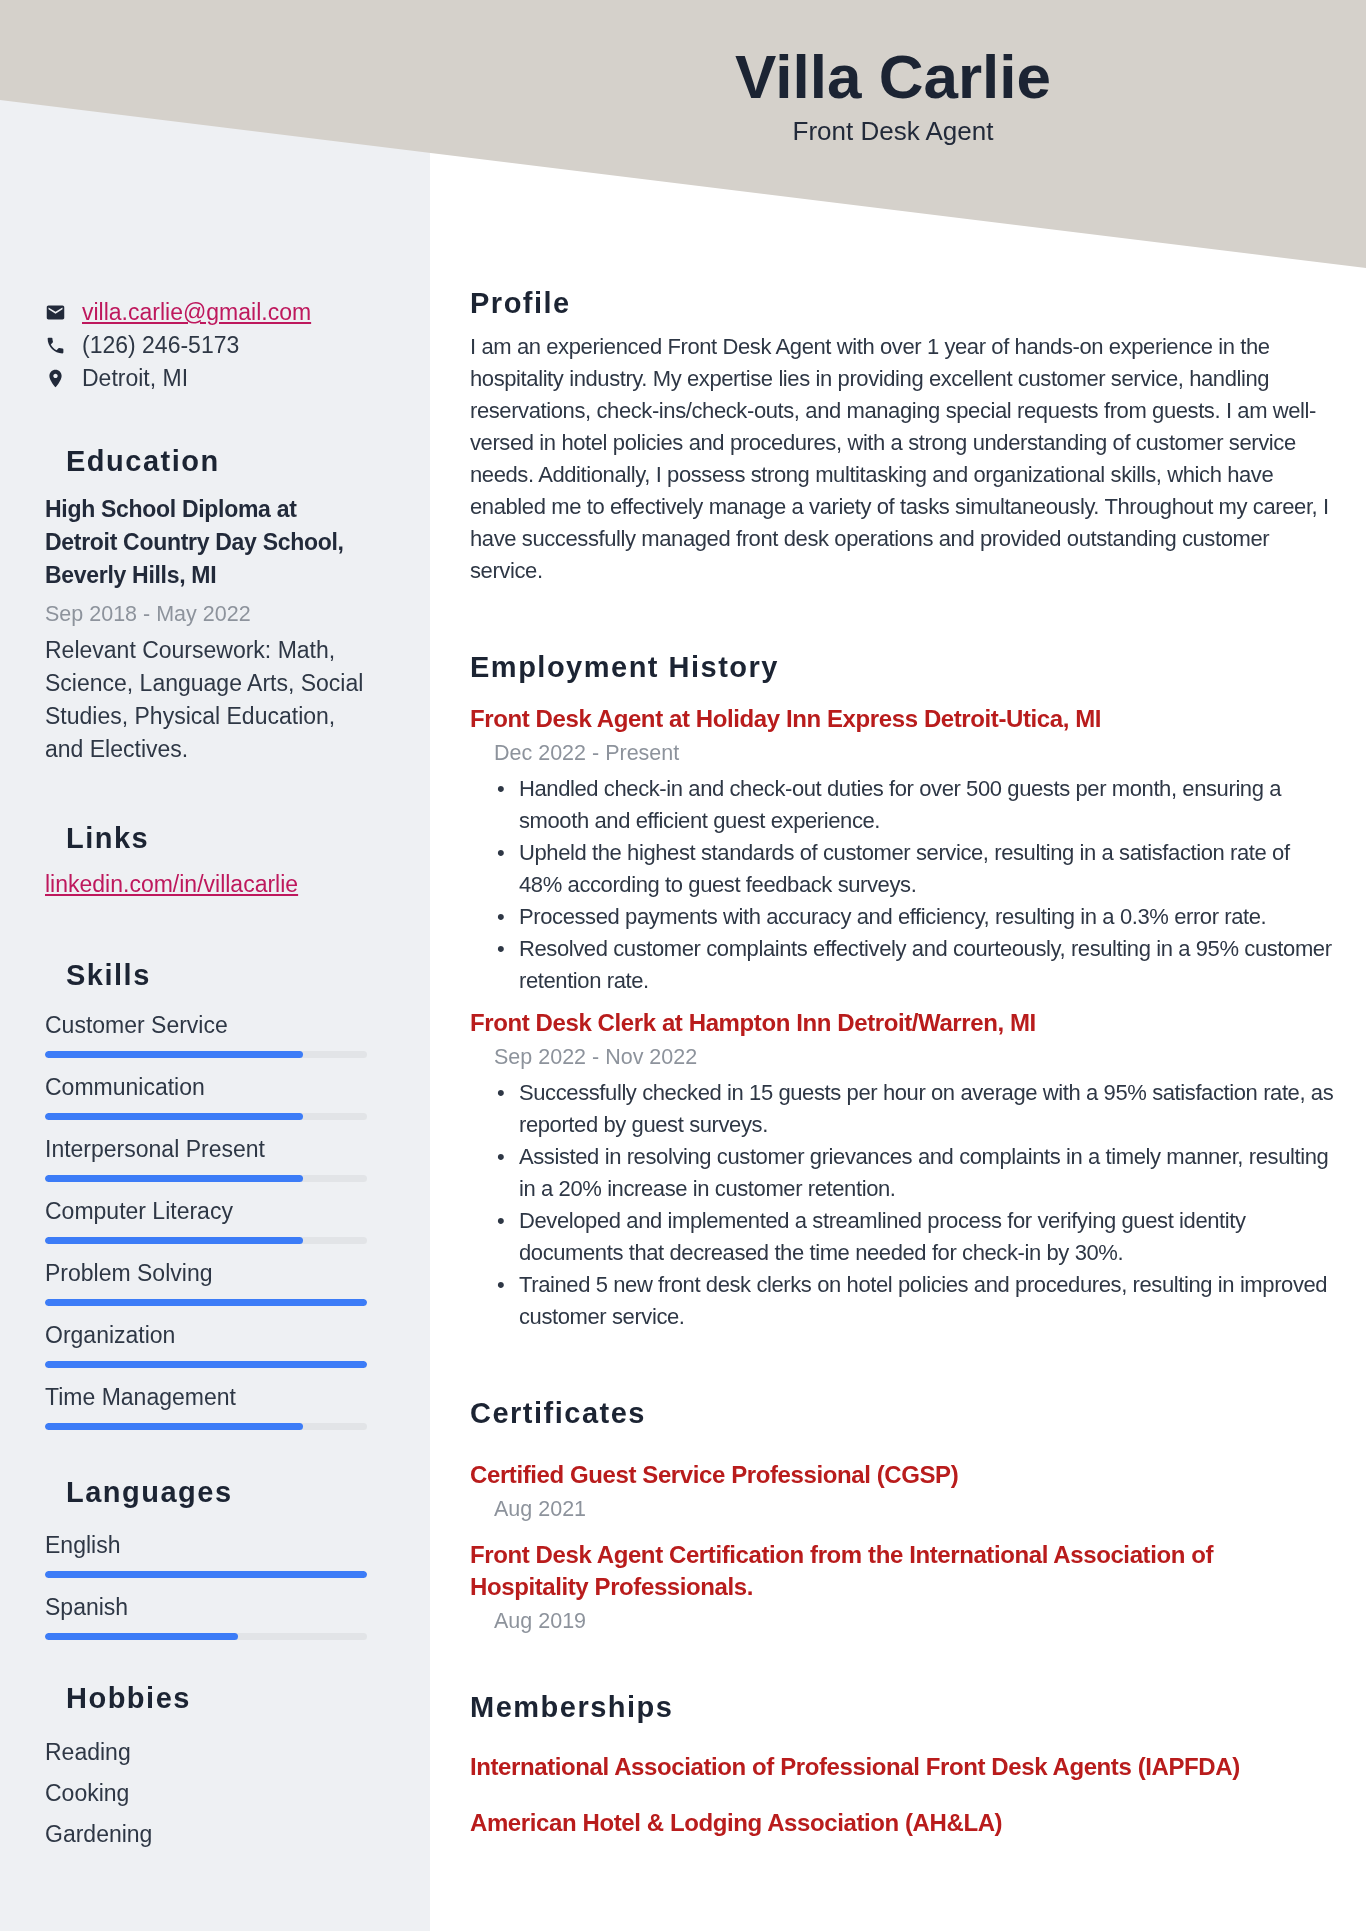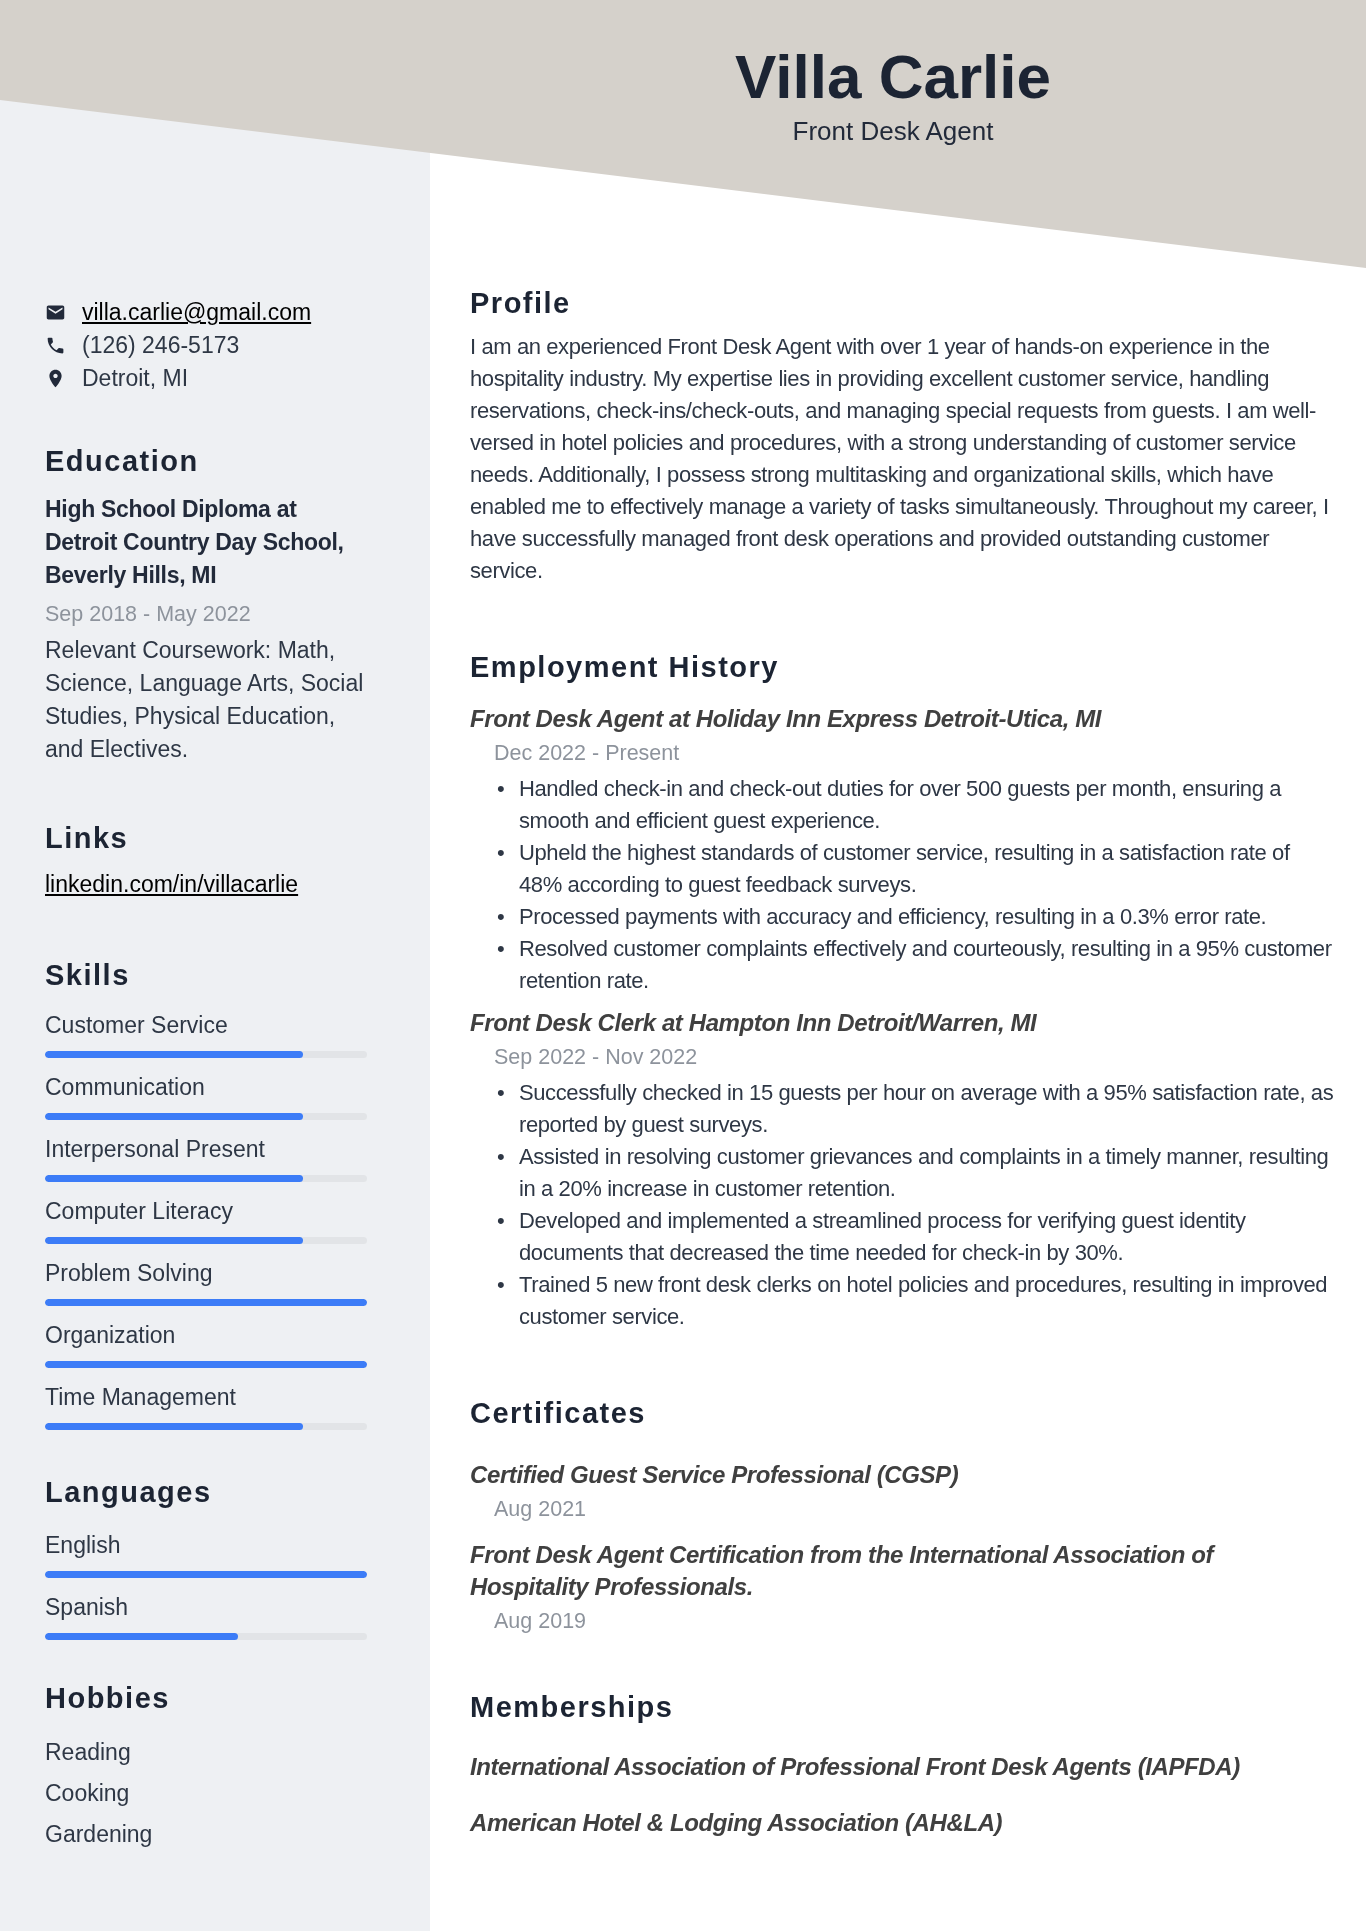--- a/index.html
+++ b/index.html
@@ -34,25 +34,25 @@
   
   .sidebar {
     position:absolute; left:45px; top:0; width:322px; z-index:4;
     color:#2e3745;
   }
   .contact { margin-top:296px; }
   .contact-row { display:flex; align-items:center; line-height:33px; font-size:23px; }
   .contact-row .cicon { width:21px; height:21px; margin-right:16px; flex:0 0 auto; display:inline-flex; }
   .contact-row .cicon svg { width:21px; height:21px; fill:#222a3a; }
 
-  a.doc-link { color:#000000; text-decoration:underline; cursor:pointer; }
+  a.doc-link { color:#be185d; text-decoration:underline; cursor:pointer; }
 
   h2.side-h {
     font-size:29px; font-weight:bold; color:#1c2433;
-    letter-spacing:1.5px; line-height:40px;
+    letter-spacing:1.5px; line-height:40px;margin-left:21px;
   }
   .h-edu { margin-top:46px; }
   .edu-degree { font-size:23px; font-weight:bold; line-height:33px; margin-top:12px; letter-spacing:-0.3px; color:#222a3a; }
   .side-date { font-size:21.5px; line-height:28px; color:#8d939c; margin-top:8px; }
   .edu-desc { font-size:23px; line-height:33px; margin-top:6px; }
 
   .h-links { margin-top:52px; }
   .links-item { font-size:23px; line-height:33px; margin-top:10px; }
 
   .h-skills { margin-top:54px; }
@@ -76,21 +76,21 @@
   }
   h2.main-h {
     font-size:29px; font-weight:bold; color:#1c2433;
     letter-spacing:1.5px; line-height:40px;
   }
   .h-profile { margin-top:283px; }
   .body-text { font-size:22px; line-height:32px; letter-spacing:-0.4px; }
   .profile-text { margin-top:8px; }
 
   .h-employment { margin-top:60px; }
-  .entry-title { font-size:24px; font-weight:bold; line-height:32px; letter-spacing:-0.4px; color:#404040;font-style:italic; }
+  .entry-title { font-size:24px; font-weight:bold; line-height:32px; letter-spacing:-0.4px; color:#b91c1c; }
   .job-title { margin-top:16px; }
   .job-title-2 { margin-top:10px; }
   .main-date { font-size:21.5px; line-height:28px; color:#8d939c; margin-top:4px;margin-left:24px; }
 
   ul.bullets { list-style:none; margin-top:6px; }
   ul.bullets li {
     position:relative; padding-left:49px;
     font-size:22px; line-height:32px; letter-spacing:-0.4px;
   }
   ul.bullets li::before {

